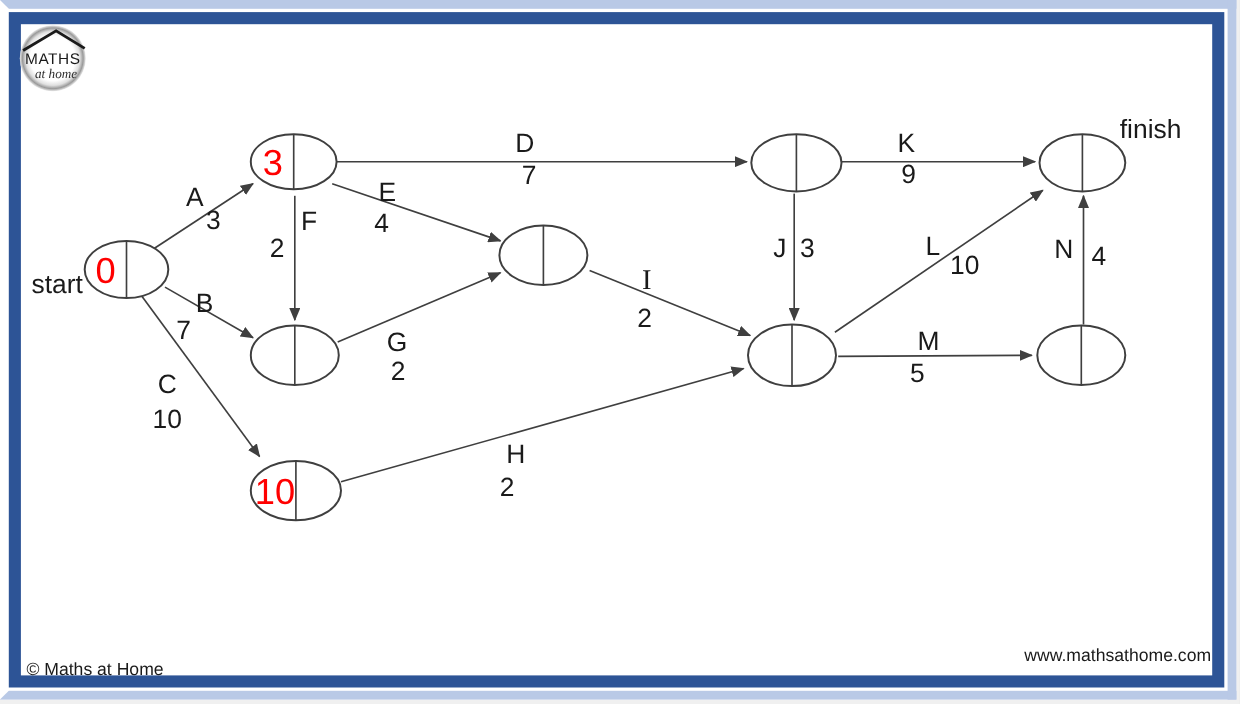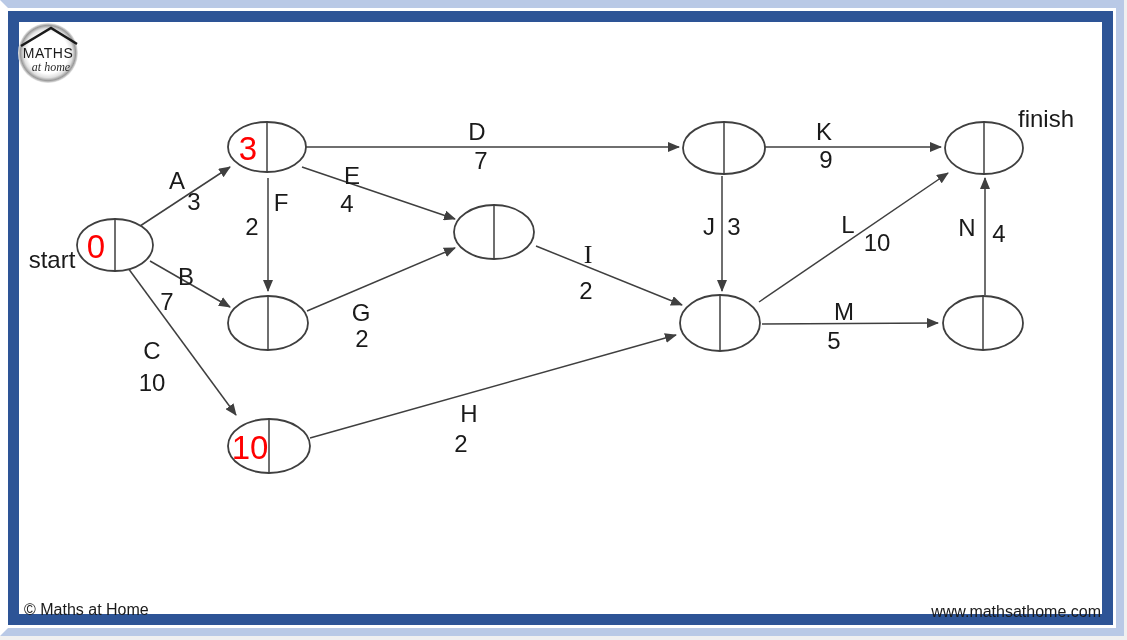--- a/index.html
+++ b/index.html
@@ -25,21 +25,21 @@
   .lbl { font-size:24px; }
   .lbl-serif { font-family:"Liberation Serif", serif; font-size:26px; }
   .endlabel { font-size:24px; }
   .val { font-size:33px; fill:#ff0000; }
   .logo-text { font-size:14px; letter-spacing:0.5px; fill:#1a1a1a; }
   .logo-script { font-family:"Liberation Serif", serif; font-style:italic; font-size:12px; fill:#2a2a2a; }
   .footer {
     position:absolute; z-index:3; font-size:16px; color:#1a1a1a;
   }
   .footer-left { left:24px; top:601px; }
-  .footer-right { right:26px; top:603px;text-align:right; }
+  .footer-right { right:26px; top:588px;text-align:right; }
 </style>
 </head>
 <body>
 
 <div class="slide">
   <div class="paper">
     <div class="inner-frame"></div>
   </div>
 
   <svg class="diagram" width="1127" height="640" viewBox="0 0 1127 640">

